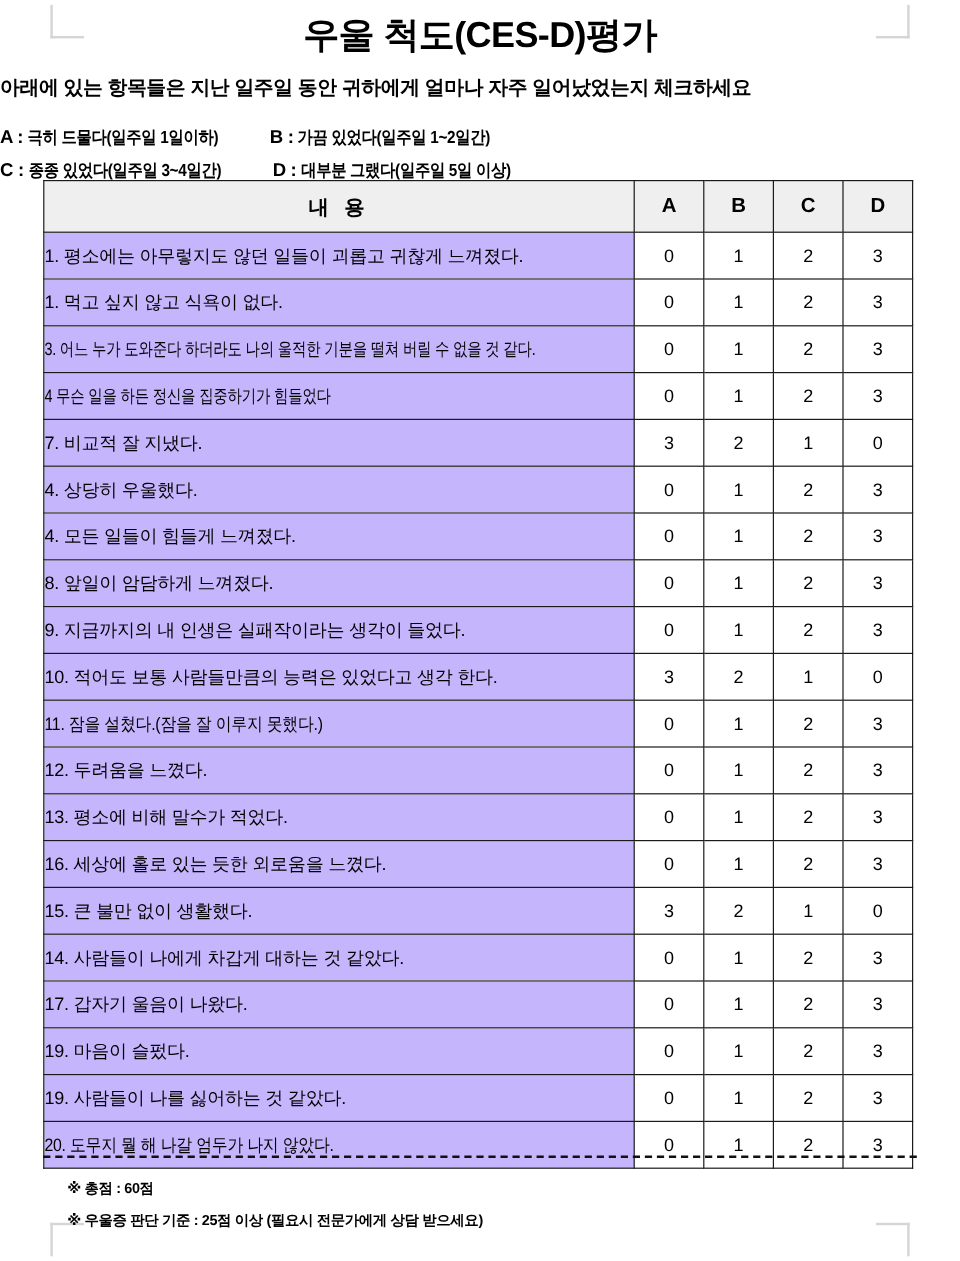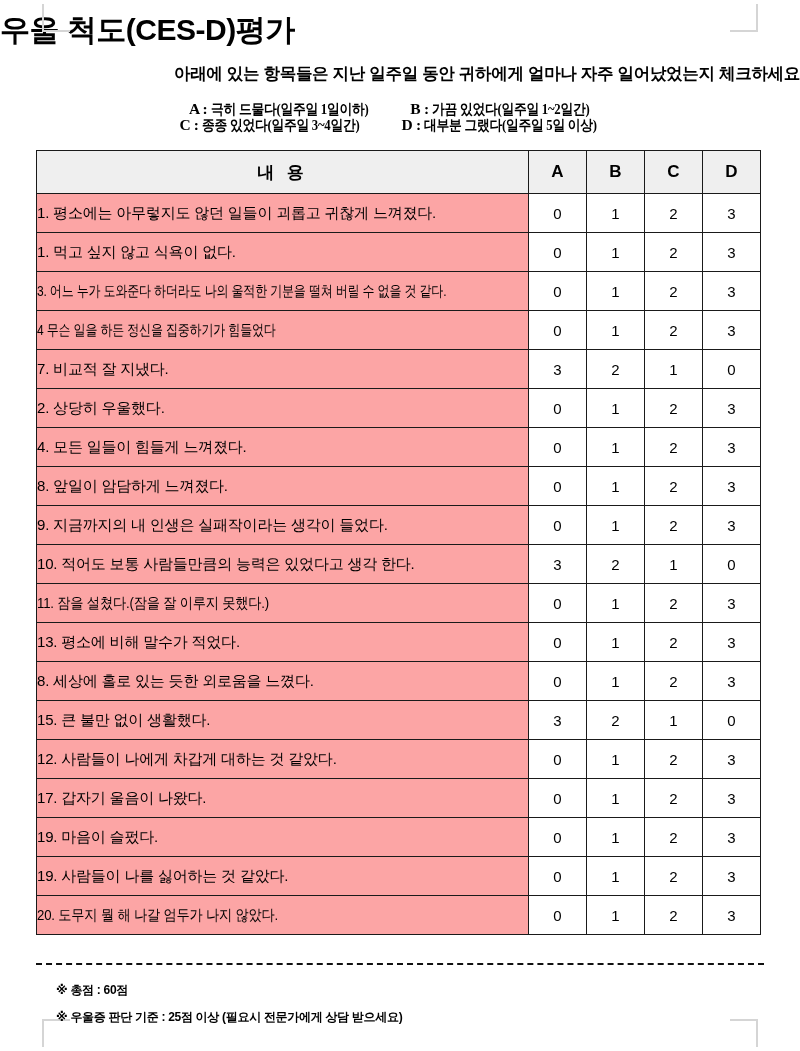--- a/index.html
+++ b/index.html
@@ -24,43 +24,41 @@
     height: 26px;
     pointer-events: none;
   }
   .crop-tl { top: 4px;    left: 42px;  border-left: 2px solid #d5d5d5; border-bottom: 2px solid #d5d5d5; }
   .crop-tr { top: 4px;    right: 42px; border-right: 2px solid #d5d5d5; border-bottom: 2px solid #d5d5d5; }
   .crop-bl { bottom: 4px; left: 42px;  border-left: 2px solid #d5d5d5; border-top: 2px solid #d5d5d5; }
   .crop-br { bottom: 4px; right: 42px; border-right: 2px solid #d5d5d5; border-top: 2px solid #d5d5d5; }
 
   
   .doc-title {
-    text-align: left;
+    text-align: center;
     font-size: 30px;
     font-weight: bold;
     letter-spacing: -0.5px;
     margin: 10px 0 0 0;
     line-height: 40px;
   }
   .instruction {
-    text-align: right;
+    text-align: left;
     font-size: 16.5px;
     font-weight: bold;
     letter-spacing: -0.3px;
     margin-top: 12px;
     line-height: 22px;
   }
   .legend-line {
-    text-align: center;
     font-size: 14.5px;
     font-weight: bold;
     letter-spacing: -0.3px;
-    line-height: 15px;
+    line-height: 27px;
     white-space: nowrap;
-    font-family: Liberation Serif, serif;
   }
   .legend-line .lg-key { font-size: 15.5px; }
   .legend-line .lg-val { display: inline-block; transform: scaleX(0.88); transform-origin: left center; }
   .legend-gap { display: inline-block; width: 14px; }
 
   
   .scale-table-wrap {
     position: absolute;
     left: 36px;
     top: 150px;
@@ -83,21 +81,21 @@
     background: #efefef;
     font-weight: bold;
     text-align: center;
     height: 42px;
     font-size: 17px;
   }
   th.col-content { width: 491px; letter-spacing: 4px; }
   th.col-score,
   td.score-cell { width: 57px; text-align: center; font-size: 16px; background: #ffffff; }
   td.content-cell {
-    background: #fca5a5;
+    background: #c4b5fd;
     padding-left: 9px;
     padding-right: 5px;
     letter-spacing: -0.2px;
     white-space: nowrap;
     overflow: hidden;
   }
   td.content-cell .item-text { display: inline-block; transform-origin: left center; }
   
   td.content-cell.squeeze-hard .item-text { transform: scaleX(0.80); }
   td.content-cell.squeeze-mid  .item-text { transform: scaleX(0.88); }
@@ -190,21 +188,21 @@
           <td class="score-cell">3</td>
         </tr>
         <tr>
           <td class="content-cell"><span class="item-text">7. 비교적 잘 지냈다.</span></td>
           <td class="score-cell">3</td>
           <td class="score-cell">2</td>
           <td class="score-cell">1</td>
           <td class="score-cell">0</td>
         </tr>
         <tr>
-          <td class="content-cell"><span class="item-text">2. 상당히 우울했다.</span></td>
+          <td class="content-cell"><span class="item-text">4. 상당히 우울했다.</span></td>
           <td class="score-cell">0</td>
           <td class="score-cell">1</td>
           <td class="score-cell">2</td>
           <td class="score-cell">3</td>
         </tr>
         <tr>
           <td class="content-cell"><span class="item-text">4. 모든 일들이 힘들게 느껴졌다.</span></td>
           <td class="score-cell">0</td>
           <td class="score-cell">1</td>
           <td class="score-cell">2</td>
@@ -232,42 +230,49 @@
           <td class="score-cell">0</td>
         </tr>
         <tr>
           <td class="content-cell squeeze-mid"><span class="item-text">11. 잠을 설쳤다.(잠을 잘 이루지 못했다.)</span></td>
           <td class="score-cell">0</td>
           <td class="score-cell">1</td>
           <td class="score-cell">2</td>
           <td class="score-cell">3</td>
         </tr>
         <tr>
+          <td class="content-cell"><span class="item-text">12. 두려움을 느꼈다.</span></td>
+          <td class="score-cell">0</td>
+          <td class="score-cell">1</td>
+          <td class="score-cell">2</td>
+          <td class="score-cell">3</td>
+        </tr>
+        <tr>
           <td class="content-cell"><span class="item-text">13. 평소에 비해 말수가 적었다.</span></td>
           <td class="score-cell">0</td>
           <td class="score-cell">1</td>
           <td class="score-cell">2</td>
           <td class="score-cell">3</td>
         </tr>
         <tr>
-          <td class="content-cell"><span class="item-text">8. 세상에 홀로 있는 듯한 외로움을 느꼈다.</span></td>
+          <td class="content-cell"><span class="item-text">16. 세상에 홀로 있는 듯한 외로움을 느꼈다.</span></td>
           <td class="score-cell">0</td>
           <td class="score-cell">1</td>
           <td class="score-cell">2</td>
           <td class="score-cell">3</td>
         </tr>
         <tr>
           <td class="content-cell"><span class="item-text">15. 큰 불만 없이 생활했다.</span></td>
           <td class="score-cell">3</td>
           <td class="score-cell">2</td>
           <td class="score-cell">1</td>
           <td class="score-cell">0</td>
         </tr>
         <tr>
-          <td class="content-cell"><span class="item-text">12. 사람들이 나에게 차갑게 대하는 것 같았다.</span></td>
+          <td class="content-cell"><span class="item-text">14. 사람들이 나에게 차갑게 대하는 것 같았다.</span></td>
           <td class="score-cell">0</td>
           <td class="score-cell">1</td>
           <td class="score-cell">2</td>
           <td class="score-cell">3</td>
         </tr>
         <tr>
           <td class="content-cell"><span class="item-text">17. 갑자기 울음이 나왔다.</span></td>
           <td class="score-cell">0</td>
           <td class="score-cell">1</td>
           <td class="score-cell">2</td>

